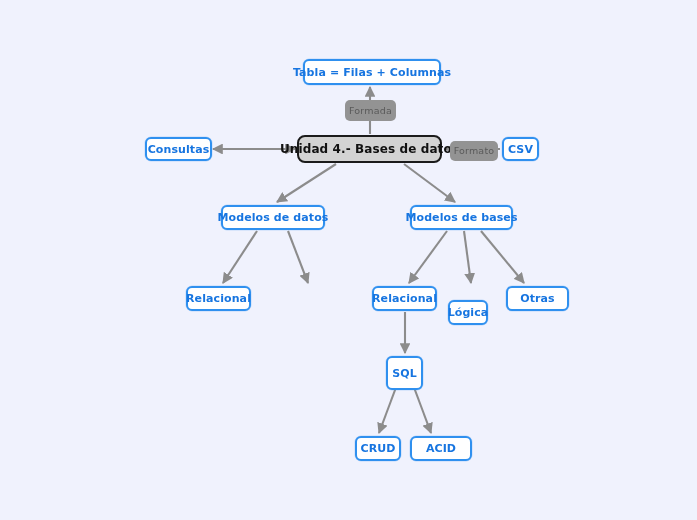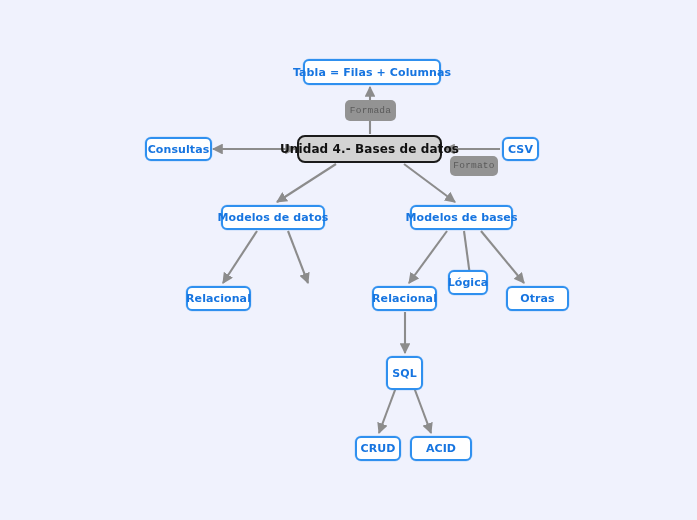--- a/index.html
+++ b/index.html
@@ -71,21 +71,20 @@
     display: flex;
     align-items: center;
     justify-content: center;
     background: #939393;
     color: #5a5a5a;
     font-size: 9.5px;
     font-weight: normal;
     border-radius: 5px;
     white-space: nowrap;
     letter-spacing: 0.2px;
-    font-family: Liberation Mono, monospace;
   }
 </style>
 </head>
 <body>
 
 <div id="canvas">
 
   <svg id="edges" viewBox="0 0 697 520" width="697" height="520" xmlns="http://www.w3.org/2000/svg">
     <defs>
       <marker id="arrowEnd" viewBox="0 0 10 10" refX="9" refY="5" markerWidth="5.2" markerHeight="5.2" orient="auto-start-reverse">
@@ -152,21 +151,21 @@
 
   <div class="node blue" style="left:186px; top:286px; width:65px; height:25px;">
     <span class="node-label">Relacional</span>
   </div>
 
 
   <div class="node blue" style="left:372px; top:286px; width:65px; height:25px;">
     <span class="node-label">Relacional</span>
   </div>
 
-  <div class="node blue" style="left:448px; top:270px; width:40px; height:25px;">
+  <div class="node blue" style="left:448px; top:300px; width:40px; height:25px;">
     <span class="node-label">Lógica</span>
   </div>
 
   <div class="node blue" style="left:506px; top:286px; width:63px; height:25px;">
     <span class="node-label">Otras</span>
   </div>
 
   <div class="node blue" style="left:386px; top:356px; width:37px; height:34px;">
     <span class="node-label">SQL</span>
   </div>
@@ -176,17 +175,17 @@
   </div>
 
   <div class="node blue" style="left:410px; top:436px; width:62px; height:25px;">
     <span class="node-label">ACID</span>
   </div>
 
   <div class="edge-label" style="left:345px; top:100px; width:51px; height:21px;">
     <span class="node-label">Formada</span>
   </div>
 
-  <div class="edge-label" style="left:450px; top:156px; width:48px; height:20px;">
+  <div class="edge-label" style="left:450px; top:141px; width:48px; height:20px;">
     <span class="node-label">Formato</span>
   </div>
 
 </div>
 
 </body></html>

